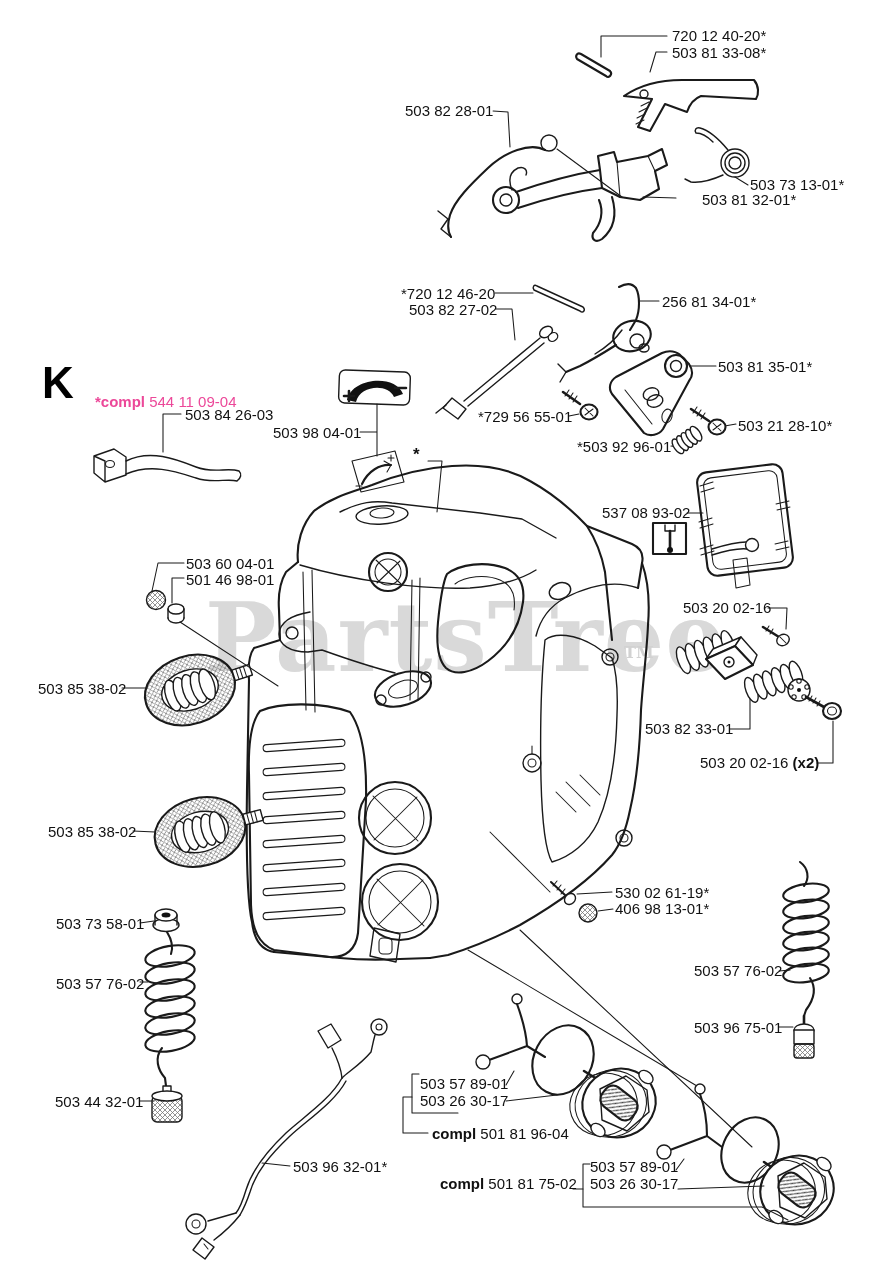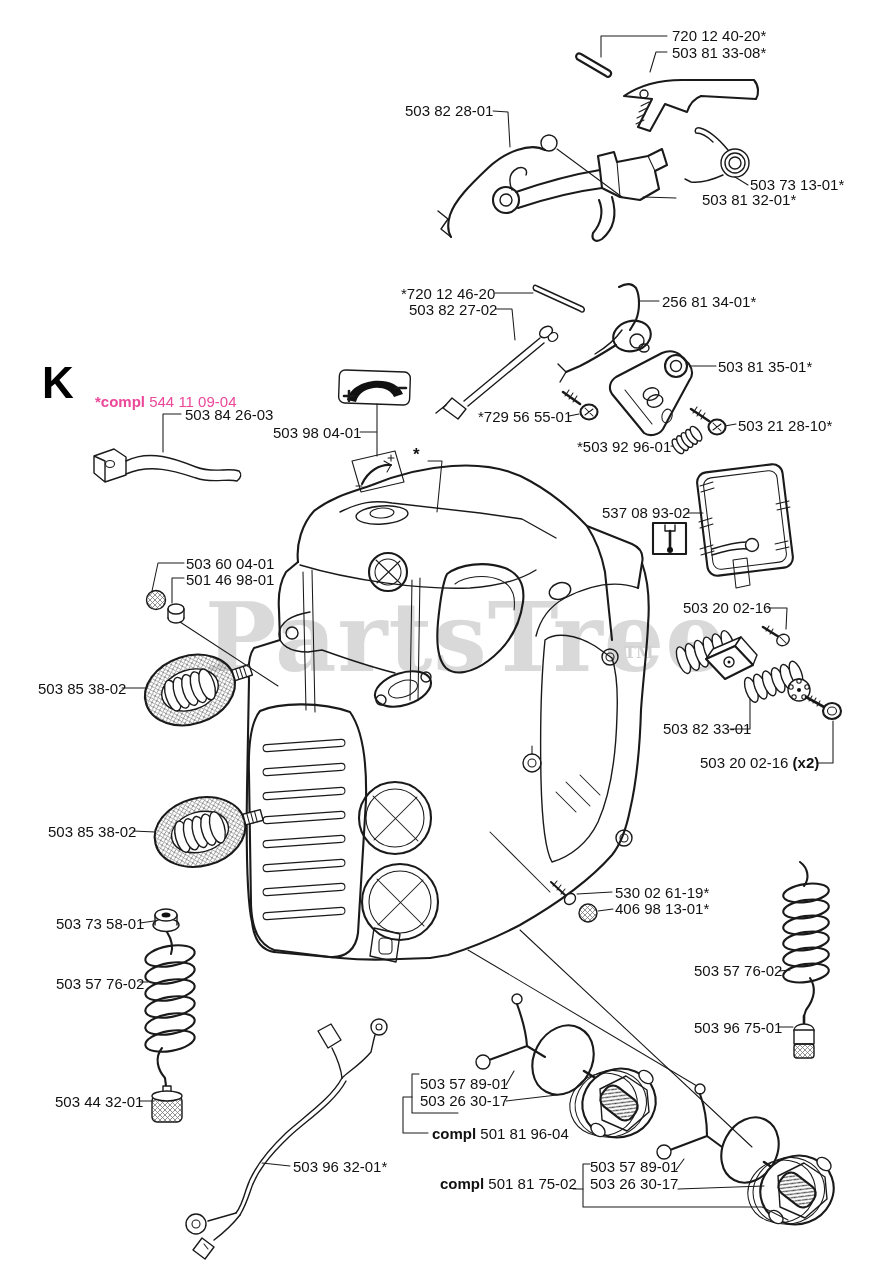--- a/index.html
+++ b/index.html
@@ -421,21 +421,21 @@
   <div class="lb" style="left:478px;top:409px">*729 56 55-01</div>
   <div class="lb" style="left:738px;top:418px">503 21 28-10*</div>
   <div class="lb" style="left:577px;top:439px">*503 92 96-01</div>
   <div class="lb" style="left:185px;top:407px">503 84 26-03</div>
   <div class="lb" style="left:273px;top:425px">503 98 04-01</div>
   <div class="lb" style="left:602px;top:505px">537 08 93-02</div>
   <div class="lb" style="left:186px;top:556px">503 60 04-01</div>
   <div class="lb" style="left:186px;top:572px">501 46 98-01</div>
   <div class="lb" style="left:683px;top:600px">503 20 02-16</div>
   <div class="lb" style="left:38px;top:681px">503 85 38-02</div>
-  <div class="lb" style="left:663px;top:721px">503 82 33-01</div>
+  <div class="lb" style="left:645px;top:721px">503 82 33-01</div>
   <div class="lb" style="left:700px;top:755px"><span>503 20 02-16 </span><b>(x2)</b></div>
   <div class="lb" style="left:48px;top:824px">503 85 38-02</div>
   <div class="lb" style="left:615px;top:885px">530 02 61-19*</div>
   <div class="lb" style="left:615px;top:901px">406 98 13-01*</div>
   <div class="lb" style="left:56px;top:916px">503 73 58-01</div>
   <div class="lb" style="left:56px;top:976px">503 57 76-02</div>
   <div class="lb" style="left:694px;top:963px">503 57 76-02</div>
   <div class="lb" style="left:694px;top:1020px">503 96 75-01</div>
   <div class="lb" style="left:55px;top:1094px">503 44 32-01</div>
   <div class="lb" style="left:420px;top:1076px">503 57 89-01</div>

